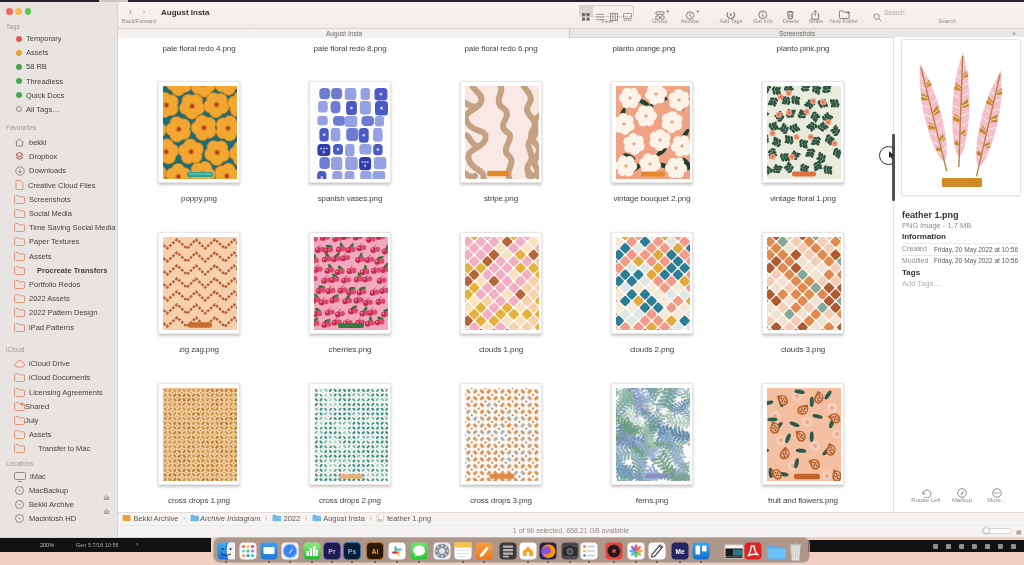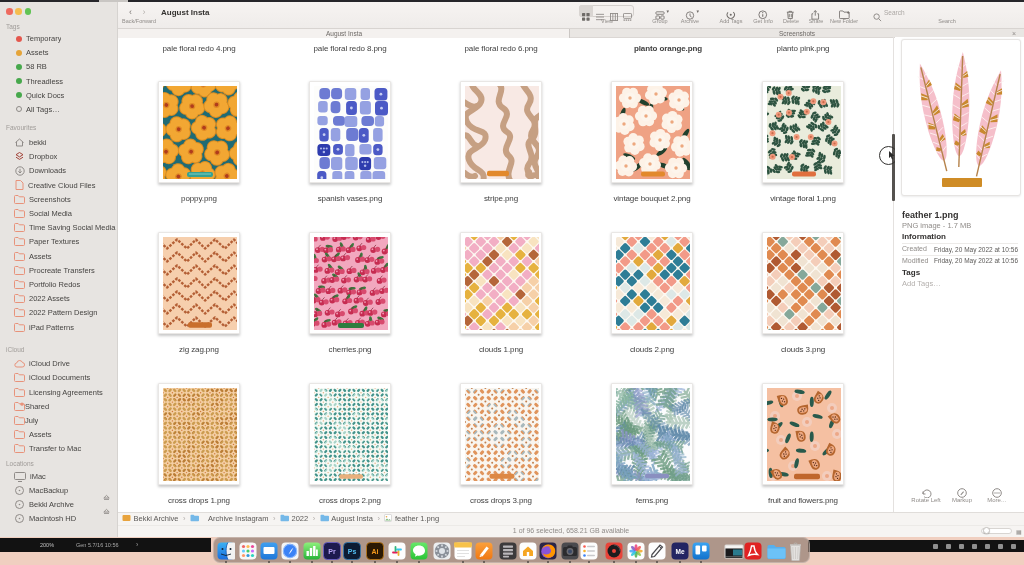--- a/index.html
+++ b/index.html
@@ -96,21 +96,21 @@
 <div class="sbitem" style="top:250.0px;">
     <svg width="11" height="9" viewBox="0 0 11 9" style="margin-left:1px;flex:none;">
       <path d="M0.5,1.5 a1,1 0 0 1 1,-1 h2.6 l1.2,1.3 h4.2 a1,1 0 0 1 1,1 v4.7 a1,1 0 0 1 -1,1 h-8 a1,1 0 0 1 -1,-1 Z" fill="none" stroke="#e8927a" stroke-width="1"></path>
     </svg>
     <span style="margin-left:4px;">Assets</span>
   </div>
 <div class="sbitem" style="top:264.2px;">
     <svg width="11" height="9" viewBox="0 0 11 9" style="margin-left:1px;flex:none;">
       <path d="M0.5,1.5 a1,1 0 0 1 1,-1 h2.6 l1.2,1.3 h4.2 a1,1 0 0 1 1,1 v4.7 a1,1 0 0 1 -1,1 h-8 a1,1 0 0 1 -1,-1 Z" fill="none" stroke="#e8927a" stroke-width="1"></path>
     </svg>
-    <span style="margin-left:4px;">Procreate Transfers</span>
+    <span style="margin-left:12px;font-weight:bold;">Procreate Transfers</span>
   </div>
 <div class="sbitem" style="top:278.4px;">
     <svg width="11" height="9" viewBox="0 0 11 9" style="margin-left:1px;flex:none;">
       <path d="M0.5,1.5 a1,1 0 0 1 1,-1 h2.6 l1.2,1.3 h4.2 a1,1 0 0 1 1,1 v4.7 a1,1 0 0 1 -1,1 h-8 a1,1 0 0 1 -1,-1 Z" fill="none" stroke="#e8927a" stroke-width="1"></path>
     </svg>
     <span style="margin-left:4px;">Portfolio Redos</span>
   </div>
 <div class="sbitem" style="top:292.6px;">
     <svg width="11" height="9" viewBox="0 0 11 9" style="margin-left:1px;flex:none;">
       <path d="M0.5,1.5 a1,1 0 0 1 1,-1 h2.6 l1.2,1.3 h4.2 a1,1 0 0 1 1,1 v4.7 a1,1 0 0 1 -1,1 h-8 a1,1 0 0 1 -1,-1 Z" fill="none" stroke="#e8927a" stroke-width="1"></path>
@@ -163,21 +163,21 @@
 <div class="sbitem" style="top:428.6px;">
     <svg width="11" height="9" viewBox="0 0 11 9" style="margin-left:1px;flex:none;">
       <path d="M0.5,1.5 a1,1 0 0 1 1,-1 h2.6 l1.2,1.3 h4.2 a1,1 0 0 1 1,1 v4.7 a1,1 0 0 1 -1,1 h-8 a1,1 0 0 1 -1,-1 Z" fill="none" stroke="#e8927a" stroke-width="1"></path>
     </svg>
     <span style="margin-left:4px;">Assets</span>
   </div>
 <div class="sbitem" style="top:442.8px;">
     <svg width="11" height="9" viewBox="0 0 11 9" style="margin-left:1px;flex:none;">
       <path d="M0.5,1.5 a1,1 0 0 1 1,-1 h2.6 l1.2,1.3 h4.2 a1,1 0 0 1 1,1 v4.7 a1,1 0 0 1 -1,1 h-8 a1,1 0 0 1 -1,-1 Z" fill="none" stroke="#e8927a" stroke-width="1"></path>
     </svg>
-    <span style="margin-left:4px;">Transfer to Mac</span>
+    <span style="margin-left:13px;">Transfer to Mac</span>
   </div>
 <div class="sbitem" style="top:470.9px;">
     <svg width="12" height="10" viewBox="0 0 12 10" style="margin-left:1px;flex:none;">
       <rect x="0.5" y="0.5" width="11" height="7" rx="1" fill="none" stroke="#8f8b88" stroke-width="1"></rect>
       <path d="M4,9.5 h4" stroke="#8f8b88" stroke-width="1"></path>
     </svg>
     <span style="margin-left:4px;">iMac</span>
   </div>
 <div class="sbitem" style="top:484.9px;">
     <svg width="11" height="9" viewBox="0 0 11 9" style="margin-left:1px;flex:none;">
@@ -296,21 +296,21 @@
 <div class="toollbl" style="left:947px;top:17.5px;">Search</div>
 <div class="abs" style="left:118px;top:28px;width:906px;height:9.5px;background:#e9e6e3;border-top:1px solid #d8d4d1;border-bottom:1px solid #dbd7d4;"></div>
 <div class="abs" style="left:118px;top:29px;width:452px;height:8.5px;background:#f4f1ef;border-right:1px solid #cbc7c4;"></div>
 <div class="abs" style="left:344px;top:30px;font-size:6.5px;color:#6e6a67;transform:translateX(-50%);">August Insta</div>
 <div class="abs" style="left:797px;top:30px;font-size:6.5px;color:#6e6a67;transform:translateX(-50%);">Screenshots</div>
 <div class="abs" style="left:1012px;top:29.5px;font-size:7px;color:#8f8b88;">×</div>
 <div class="abs" style="left:119px;top:38.5px;width:774px;height:473.5px;background:#fff;"></div>
 <div class="lbl" style="left:199px;top:43.5px;">pale floral redo 4.png</div>
 <div class="lbl" style="left:350px;top:43.5px;">pale floral redo 8.png</div>
 <div class="lbl" style="left:501px;top:43.5px;">pale floral redo 6.png</div>
-<div class="lbl" style="left:668px;top:43.5px;font-weight:bold;">planto orange.png</div>
+<div class="lbl" style="left:644px;top:43.5px;">planto orange.png</div>
 <div class="lbl" style="left:803px;top:43.5px;">planto pink.png</div>
 <div class="tile" style="left:158.0px;top:81px;width:82px;height:102px;">
     <svg width="74" height="93" viewBox="0 0 74 93" style="display:block">
       <defs>
         <g id="pf">
           <circle cx="5.8" cy="1.9" r="7.2" fill="#d88c22"></circle>
           <circle cx="0.0" cy="6.1" r="7.2" fill="#d88c22"></circle>
           <circle cx="-5.8" cy="1.9" r="7.2" fill="#d88c22"></circle>
           <circle cx="-3.6" cy="-4.9" r="7.2" fill="#d88c22"></circle>
           <circle cx="3.6" cy="-4.9" r="7.2" fill="#d88c22"></circle>
@@ -2614,21 +2614,21 @@
       <circle cx="5" cy="5" r="0.7" fill="#8f8b88"></circle>
       <circle cx="7" cy="5" r="0.7" fill="#8f8b88"></circle>
     </svg></div>
 <div class="toollbl" style="left:997px;top:497px;font-size:6px;">More…</div>
 <div class="abs" style="left:118px;top:512px;width:906px;height:12.5px;background:#f6f4f2;border-top:1px solid #e0ddda;"></div>
 <div class="abs" style="left:118px;top:524.5px;width:906px;height:12.5px;background:#f6f4f2;border-top:1px solid #eceae7;"></div>
 <div class="abs" style="left:122px;top:514px;font-size:7.5px;color:#5c5a58;white-space:nowrap;"><svg width="9" height="8" viewBox="0 0 9 8" style="vertical-align:-1px;">
       <rect x="0.5" y="1" width="8" height="6" rx="1" fill="#e8a33d"></rect>
     </svg><span style="margin-left:2.5px;">Bekki Archive</span><span style="color:#b0aca9;margin:0 4.5px;">›</span><svg width="9" height="8" viewBox="0 0 9 8" style="vertical-align:-1px;">
       <path d="M0.5,1.5 a0.8,0.8 0 0 1 0.8,-0.8 h2.2 l1,1 h3.7 a0.8,0.8 0 0 1 0.8,0.8 v4 a0.8,0.8 0 0 1 -0.8,0.8 h-6.9 a0.8,0.8 0 0 1 -0.8,-0.8 Z" fill="#74b8e8"></path>
-    </svg><span style="margin-left:9px;">Archive Instagram</span><span style="color:#b0aca9;margin:0 4.5px;">›</span><svg width="9" height="8" viewBox="0 0 9 8" style="vertical-align:-1px;">
+    </svg><span style="margin-left:1px;font-style:italic;">Archive Instagram</span><span style="color:#b0aca9;margin:0 4.5px;">›</span><svg width="9" height="8" viewBox="0 0 9 8" style="vertical-align:-1px;">
       <path d="M0.5,1.5 a0.8,0.8 0 0 1 0.8,-0.8 h2.2 l1,1 h3.7 a0.8,0.8 0 0 1 0.8,0.8 v4 a0.8,0.8 0 0 1 -0.8,0.8 h-6.9 a0.8,0.8 0 0 1 -0.8,-0.8 Z" fill="#74b8e8"></path>
     </svg><span style="margin-left:2.5px;">2022</span><span style="color:#b0aca9;margin:0 4.5px;">›</span><svg width="9" height="8" viewBox="0 0 9 8" style="vertical-align:-1px;">
       <path d="M0.5,1.5 a0.8,0.8 0 0 1 0.8,-0.8 h2.2 l1,1 h3.7 a0.8,0.8 0 0 1 0.8,0.8 v4 a0.8,0.8 0 0 1 -0.8,0.8 h-6.9 a0.8,0.8 0 0 1 -0.8,-0.8 Z" fill="#74b8e8"></path>
     </svg><span style="margin-left:2.5px;">August Insta</span><span style="color:#b0aca9;margin:0 4.5px;">›</span><svg width="8" height="8" viewBox="0 0 8 8" style="vertical-align:-1px;">
       <rect x="0.5" y="0.5" width="7" height="7" rx="1" fill="#fff" stroke="#bbb" stroke-width="0.5"></rect>
       <circle cx="2.5" cy="2.8" r="0.8" fill="#e8a33d"></circle>
       <path d="M1,6.5 L3,4.5 L4.5,6 L5.5,5 L7,6.5 Z" fill="#7fb87a"></path>
     </svg><span style="margin-left:2.5px;">feather 1.png</span></div>
 <div class="abs" style="left:571px;top:526.5px;font-size:7px;color:#8f8b88;transform:translateX(-50%);white-space:nowrap;">1 of 96 selected, 658.21 GB available</div>
 <div class="abs" style="left:981px;top:528px;width:31px;height:5.5px;background:#fff;border:1px solid #d8d5d2;border-radius:3px;"></div>

